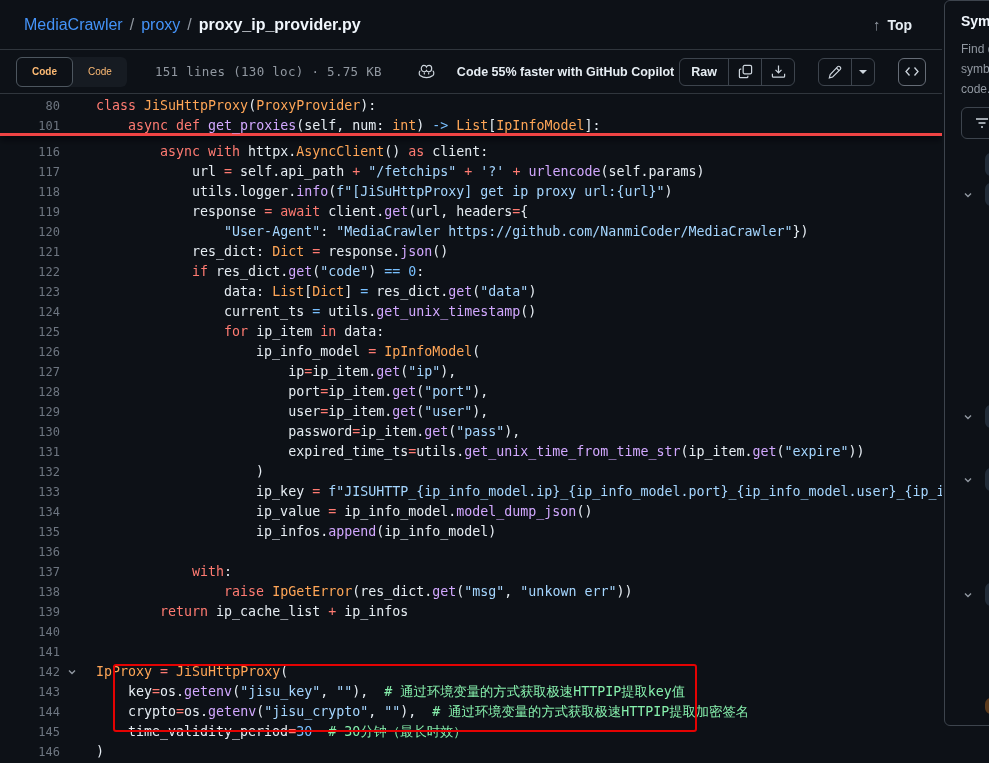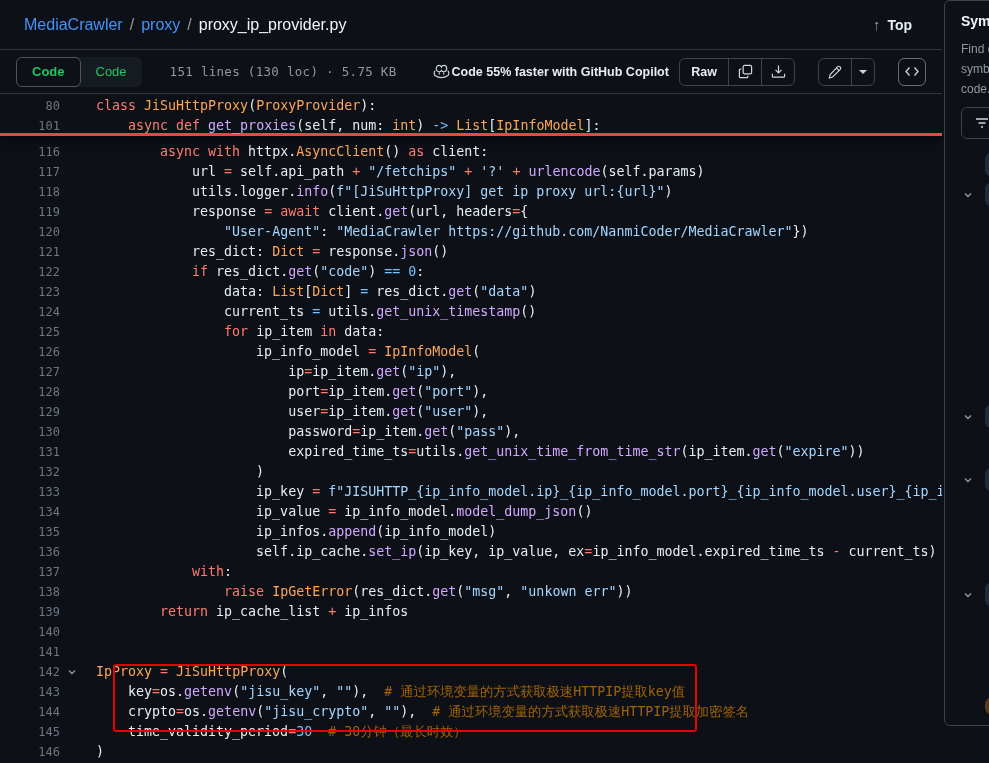--- a/index.html
+++ b/index.html
@@ -7,31 +7,31 @@
     width:989px;height:763px;overflow:hidden;position:relative;
     background:#0d1117;color:#e6edf3;
     font-family:"Liberation Sans",sans-serif;
   }
   .main{position:absolute;left:0;top:0;width:942px;height:763px}
 
   
   .breadcrumb-bar{height:43px;border-bottom:1px solid #30363d;display:flex;align-items:center;padding:3px 24px;font-size:16px}
   .crumb-link{color:#4493f8;cursor:pointer}
   .crumb-sep{color:#9198a1;margin:0 7px}
-  .crumb-file{font-weight:400;color:#f0f6fc}
+  .crumb-file{font-weight:700;color:#f0f6fc}
   .top-link{margin-left:auto;display:flex;gap:7px;align-items:center;font-size:14px;font-weight:600;cursor:pointer;margin-right:6px}
   .top-arrow{color:#9198a1;font-size:15px;font-weight:400}
 
   
   .toolbar{height:43px;border-bottom:1px solid #30363d;display:flex;align-items:center;padding:0 16px}
   .seg{display:flex;background:#161b22;border-radius:6px;align-items:center;height:30px}
-  .seg-btn{font-size:13px;padding:0 15px;height:30px;line-height:30px;border-radius:6px;color:#22c55e;cursor:pointer;box-sizing:border-box}
+  .seg-btn{font-size:10px;padding:0 15px;height:30px;line-height:30px;border-radius:6px;color:#fdba74;cursor:pointer;box-sizing:border-box}
   .seg-btn.active{border:1px solid #4d565f;background:#0d1117;font-weight:600;height:30px;line-height:28px}
   .file-info{font-family:"DejaVu Sans Mono",monospace;font-size:12.5px;color:#9198a1;margin-left:28px;letter-spacing:.3px}
-  .copilot{display:flex;align-items:center;gap:2px;font-size:12.5px;font-weight:600;margin-left:36px;color:#e6edf3}
+  .copilot{display:flex;align-items:center;gap:22px;font-size:12.5px;font-weight:600;margin-left:36px;color:#e6edf3}
   .right-controls{margin-left:auto;display:flex;gap:23px;align-items:center}
   .btn-group{display:flex;border:1px solid #3d444d;border-radius:6px;height:28px;box-sizing:border-box;align-items:stretch;overflow:hidden}
   .btn{display:flex;align-items:center;justify-content:center;color:#e6edf3;font-size:12.5px;font-weight:600;padding:0 11px;cursor:pointer;background:transparent}
   .btn + .btn{border-left:1px solid #3d444d}
   .icon-btn{width:32px;padding:0}
   .caret-btn{width:22px;padding:0}
   .sym-btn{width:28px;height:28px;border:1px solid #656c76;border-radius:6px;display:flex;align-items:center;justify-content:center;box-sizing:border-box;cursor:pointer}
   svg.oct{display:block}
 
   
@@ -39,21 +39,21 @@
   .code-lines{position:absolute;top:48px;left:0;right:0;z-index:1}
   .line{display:flex;height:20px;position:relative}
   .num{width:60px;flex:none;text-align:right;font-size:12px;line-height:20px;color:#6e7681;cursor:pointer}
   .code{margin-left:36px;white-space:pre;font-size:13.3px;line-height:20px}
   .tk-p{color:#e6edf3}
   .tk-k{color:#ff7b72}
   .tk-f{color:#d2a8ff}
   .tk-c{color:#ffa657}
   .tk-s{color:#a5d6ff}
   .tk-n{color:#79c0ff}
-  .tk-m{color:#a16207}
+  .tk-m{color:#86efac}
   .fold{position:absolute;left:66px;top:4px;cursor:pointer}
   .sticky{position:absolute;top:0;left:0;right:0;height:42px;background:#0d1117;border-bottom:3px solid #ef4444;box-shadow:0 4px 7px rgba(1,4,9,.6);z-index:6;padding-top:2px;box-sizing:border-box}
   .annotation{position:absolute;left:113px;top:570px;width:580px;height:64px;border:2px solid #e40202;border-radius:3px;z-index:4;pointer-events:none}
 
   
   .sidebar{position:absolute;left:944px;top:0;width:330px;height:726px;border:1px solid #3d444d;border-radius:6px;background:#0d1117;box-sizing:border-box;padding:12px 16px}
   .sb-title{font-size:14px;font-weight:600;color:#f0f6fc}
   .sb-desc{font-size:12px;color:#9198a1;line-height:20px;margin-top:10px}
   .sb-filter{margin-top:8px;height:32px;border:1px solid #3d444d;border-radius:6px;display:flex;align-items:center;padding:0 13px;gap:8px;box-sizing:border-box;cursor:pointer}
   .sb-tree{position:absolute;left:0;top:0;right:0;bottom:0}
@@ -207,21 +207,20 @@
         <div class="line">
           <div class="num">134</div>
           <div class="code"><span class="tk-p">                    ip_value </span><span class="tk-k">=</span><span class="tk-p"> ip_info_model.</span><span class="tk-f">model_dump_json</span><span class="tk-p">()</span></div>
         </div>
         <div class="line">
           <div class="num">135</div>
           <div class="code"><span class="tk-p">                    ip_infos.</span><span class="tk-f">append</span><span class="tk-p">(ip_info_model)</span></div>
         </div>
         <div class="line">
           <div class="num">136</div>
-          <div class="code"><span class="tk-p">                    self.ip_cache.</span><span class="tk-f">set_ip</span><span class="tk-p">(ip_key, ip_value, ex</span><span class="tk-k">=</span><span class="tk-p">ip_info_model.expired_time_ts </span><span class="tk-k">-</span><span class="tk-p"> current_ts)</span></div>
         </div>
         <div class="line">
           <div class="num">137</div>
           <div class="code"><span class="tk-p">            </span><span class="tk-k">with</span><span class="tk-p">:</span></div>
         </div>
         <div class="line">
           <div class="num">138</div>
           <div class="code"><span class="tk-p">                </span><span class="tk-k">raise</span><span class="tk-p"> </span><span class="tk-c">IpGetError</span><span class="tk-p">(res_dict.</span><span class="tk-f">get</span><span class="tk-p">(</span><span class="tk-s">"msg"</span><span class="tk-p">, </span><span class="tk-s">"unkown err"</span><span class="tk-p">))</span></div>
         </div>
         <div class="line">

